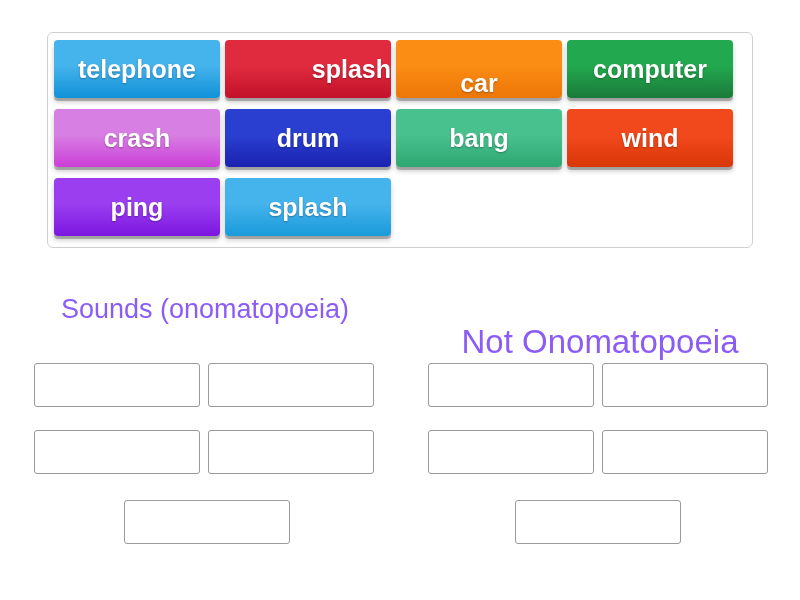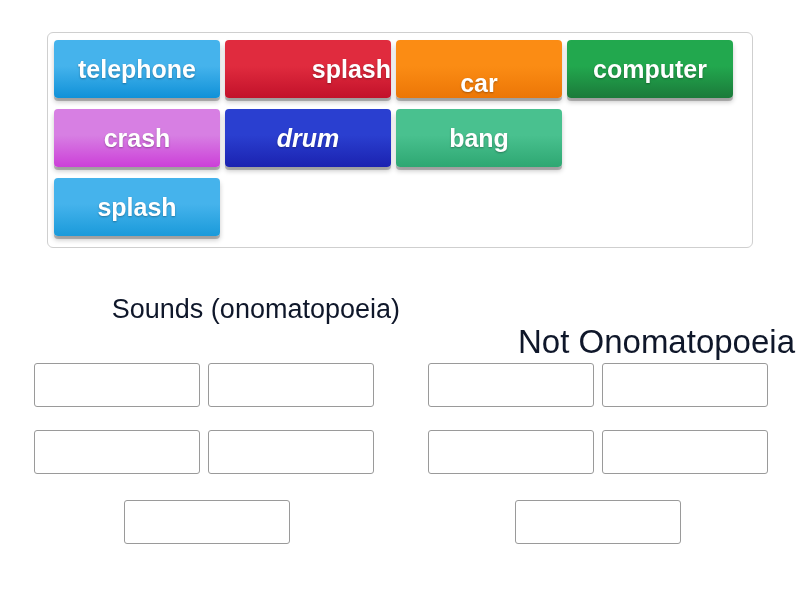--- a/index.html
+++ b/index.html
@@ -54,22 +54,22 @@
     box-shadow: 0 3px 0 rgba(0,0,0,0.22), 0 4px 5px rgba(0,0,0,0.22);
     overflow: hidden;
     white-space: nowrap;
   }
   .tile:last-child { margin-right: 0; }
 
   
   .heading {
     position: absolute;
     top: 296px;
-    text-align: right;
-    color: #0f172a;
+    text-align: center;
+    color: #8b5cf6;
     font-weight: normal;
     line-height: 1;
     white-space: nowrap;
   }
   #heading-left  { left: 10px;  width: 390px; font-size: 27px; }
   #heading-right { left: 405px; width: 390px; font-size: 33px; top: 291px; margin-top: 34px; }
 
   
   .dropzone {
     position: absolute;
@@ -112,29 +112,35 @@
     </div>
     <div class="tile" id="tile-0-3" style="background: linear-gradient(rgb(34, 168, 78) 0%, rgb(34, 168, 78) 45%, rgb(27, 122, 58) 100%);">
       <span>computer</span>
     </div>
   </div>
 
   <div class="tile-row">
     <div class="tile" id="tile-1-0" style="background: linear-gradient(rgb(215, 127, 227) 0%, rgb(215, 127, 227) 45%, rgb(204, 63, 216) 100%);">
       <span>crash</span>
     </div>
-    <div class="tile" id="tile-1-1" style="background: linear-gradient(rgb(42, 63, 208) 0%, rgb(42, 63, 208) 45%, rgb(27, 34, 176) 100%); font-style: italic;">
+    <div class="tile" id="tile-1-1" style="background: linear-gradient(rgb(42, 63, 208) 0%, rgb(42, 63, 208) 45%, rgb(27, 34, 176) 100%);">
       <span>drum</span>
     </div>
     <div class="tile" id="tile-1-2" style="background: linear-gradient(rgb(73, 193, 143) 0%, rgb(73, 193, 143) 45%, rgb(46, 167, 114) 100%); text-align: right;">
       <span>bang</span>
     </div>
+    <div class="tile" id="tile-1-3" style="background: linear-gradient(rgb(242, 73, 28) 0%, rgb(242, 73, 28) 45%, rgb(217, 55, 8) 100%);">
+      <span>wind</span>
+    </div>
   </div>
 
   <div class="tile-row">
+    <div class="tile" id="tile-2-0" style="background: linear-gradient(rgb(154, 62, 240) 0%, rgb(154, 62, 240) 45%, rgb(124, 22, 224) 100%);">
+      <span>ping</span>
+    </div>
     <div class="tile" id="tile-2-1" style="background: linear-gradient(rgb(69, 179, 236) 0%, rgb(69, 179, 236) 45%, rgb(26, 154, 218) 100%);">
       <span>splash</span>
     </div>
   </div>
 
 </div>
 
 <div class="heading" id="heading-left">Sounds (onomatopoeia)</div>
 <div class="heading" id="heading-right">Not Onomatopoeia</div>
 

